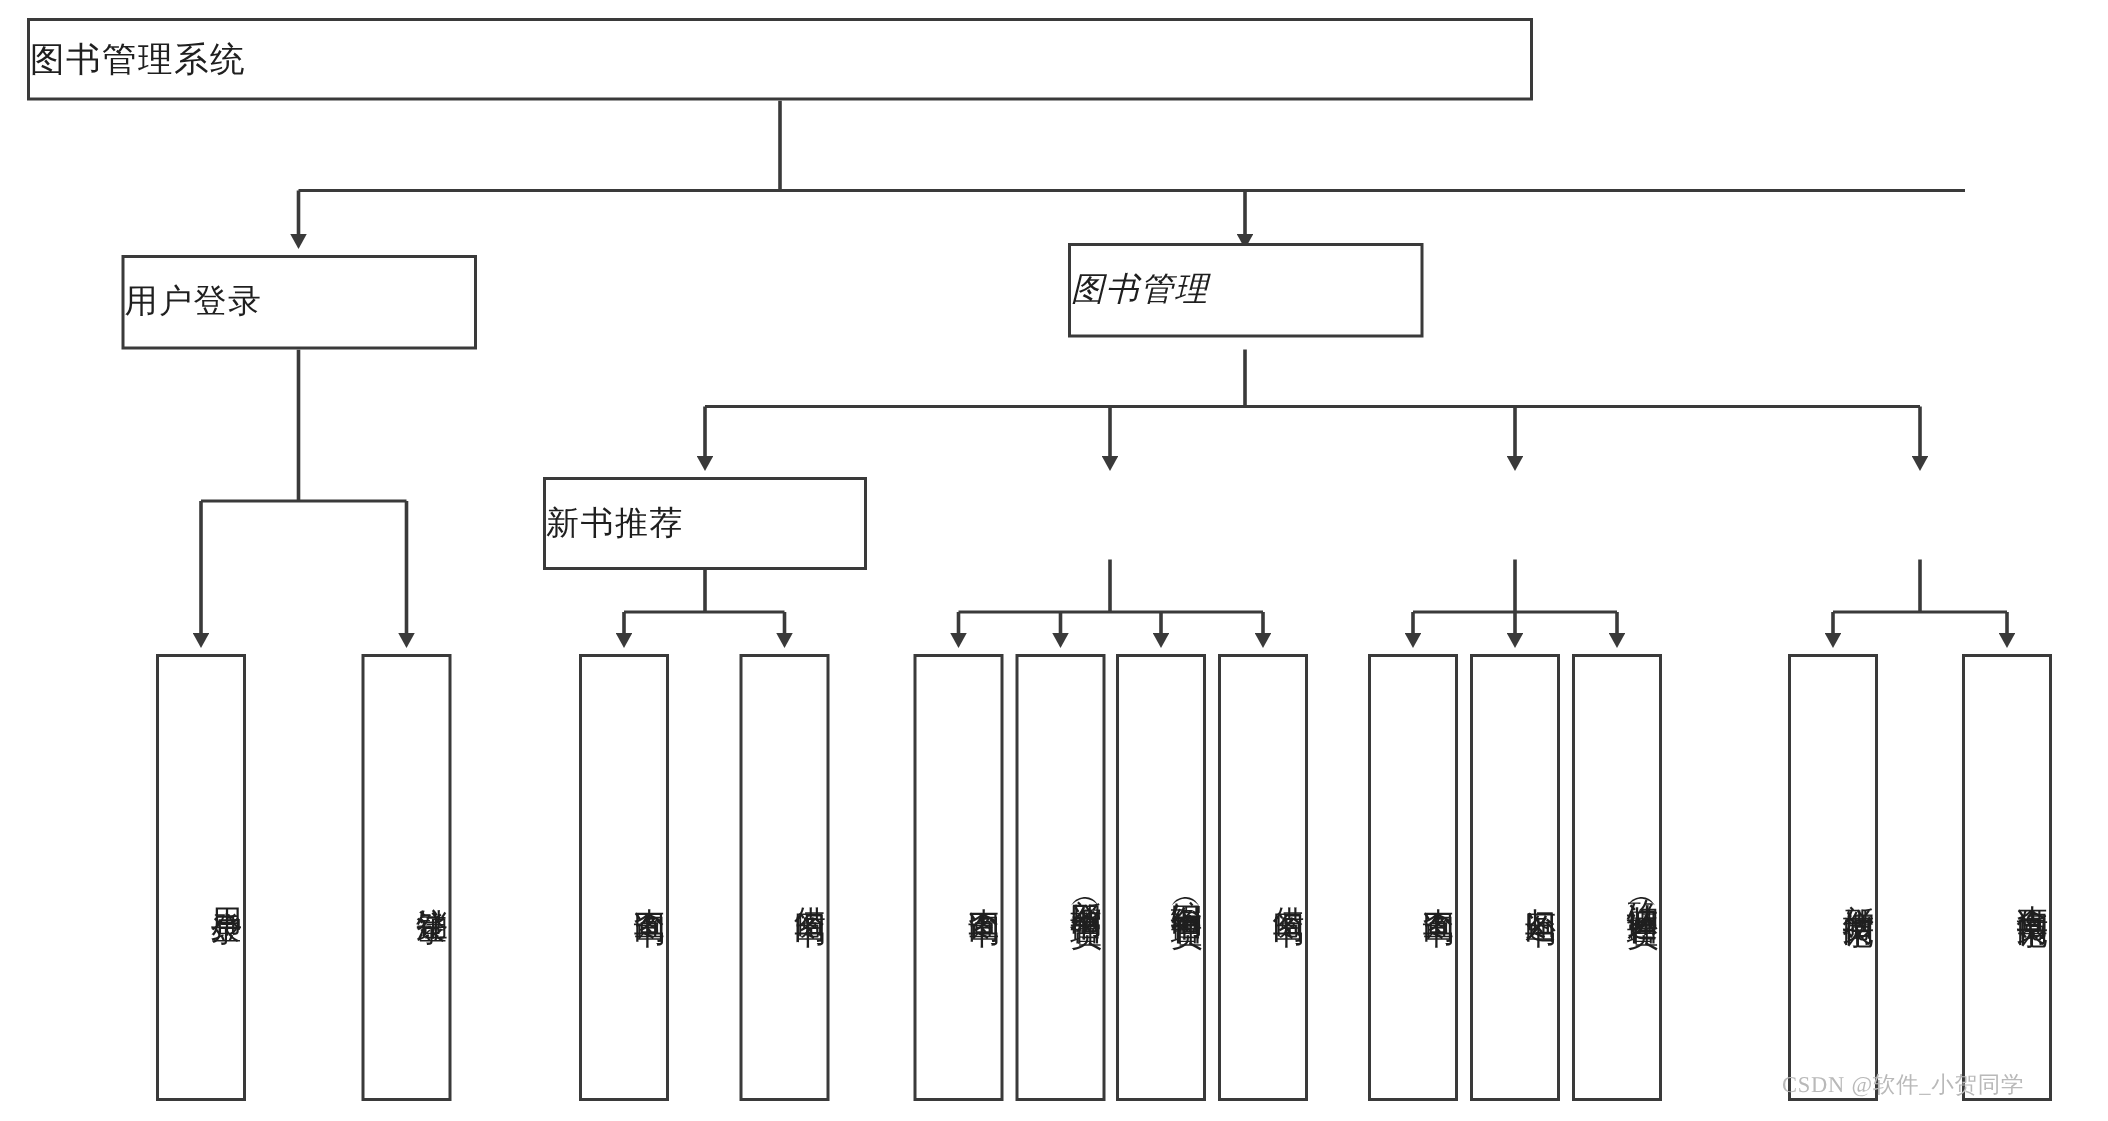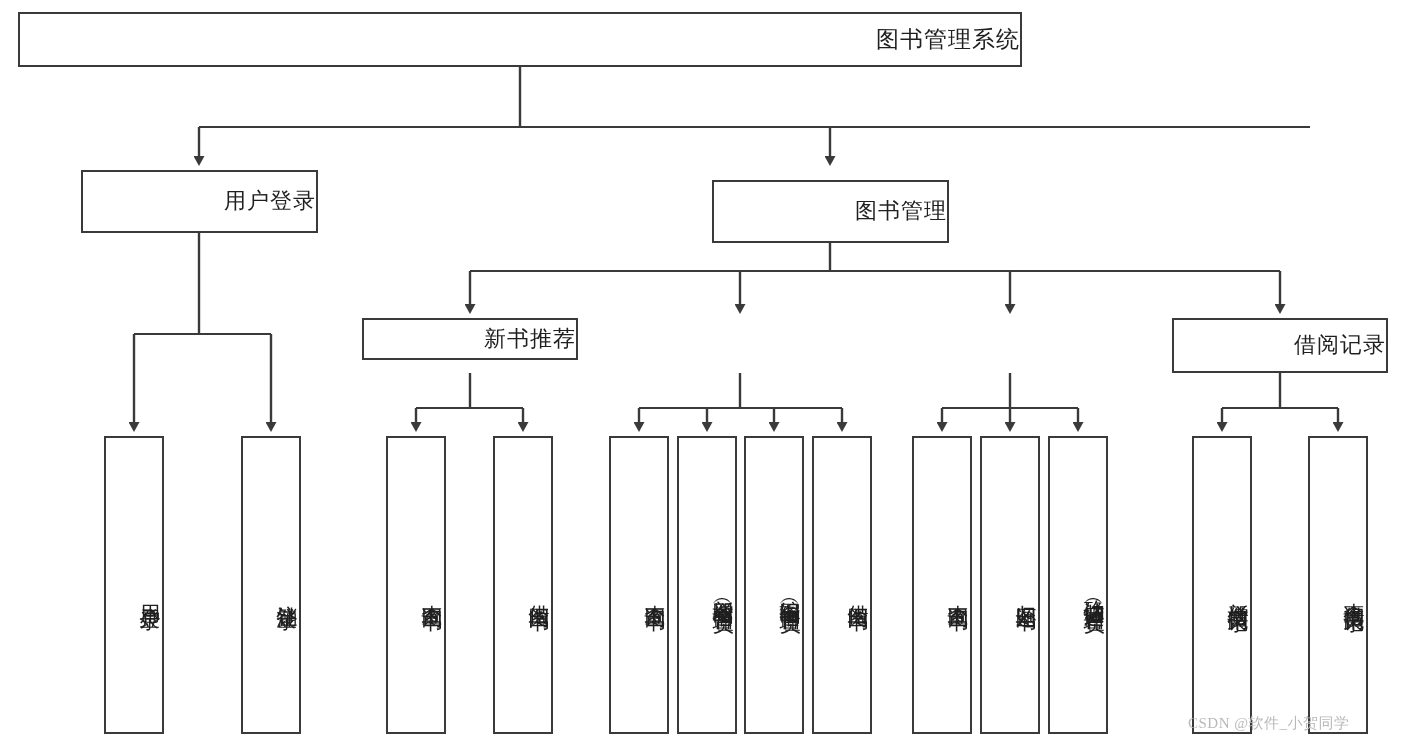--- a/index.html
+++ b/index.html
@@ -23,21 +23,21 @@
     height: 747px;
   }
   .node {
     position: absolute;
     box-sizing: border-box;
     border: 2px solid #3a3a3a;
     background: #ffffff;
     color: #1f1f1f;
     display: flex;
     align-items: center;
-    justify-content: flex-end;
+    justify-content: flex-start;
     text-align: center;
     z-index: 3;
   }
   .node.horiz {
     font-size: 22px;
     letter-spacing: 1px;
     line-height: 1.2;
   }
   .node.root {
     font-size: 23px;
@@ -124,29 +124,26 @@
     </g>
   </svg>
 
   <div class="node horiz root" style="left:18px; top:12px; width:1004px; height:55px;">
     <span>图书管理系统</span>
   </div>
 
   <div class="node horiz" style="left:81px; top:170px; width:237px; height:63px;">
     <span>用户登录</span>
   </div>
-  <div class="node horiz" style="left:712px; top:180px; width:237px; height:63px;">
+  <div class="node horiz" style="left:712px; top:162px; width:237px; height:63px;font-style:italic;">
     <span>图书管理</span>
   </div>
 
-  <div class="node horiz" style="left:362px; top:318px; width:216px; height:42px;">
+  <div class="node horiz" style="left:362px; top:318px; width:216px; height:62px;">
     <span>新书推荐</span>
-  </div>
-  <div class="node horiz" style="left:1172px; top:318px; width:216px; height:55px;">
-    <span>借阅记录</span>
   </div>
 
   <div class="node vert" style="left:104px; top:436px; width:60px; height:298px;">
     <span class="vert-inner">用户登录</span>
   </div>
   <div class="node vert" style="left:241px; top:436px; width:60px; height:298px;">
     <span class="vert-inner">注销登录</span>
   </div>
 
   <div class="node vert" style="left:386px; top:436px; width:60px; height:298px;">

